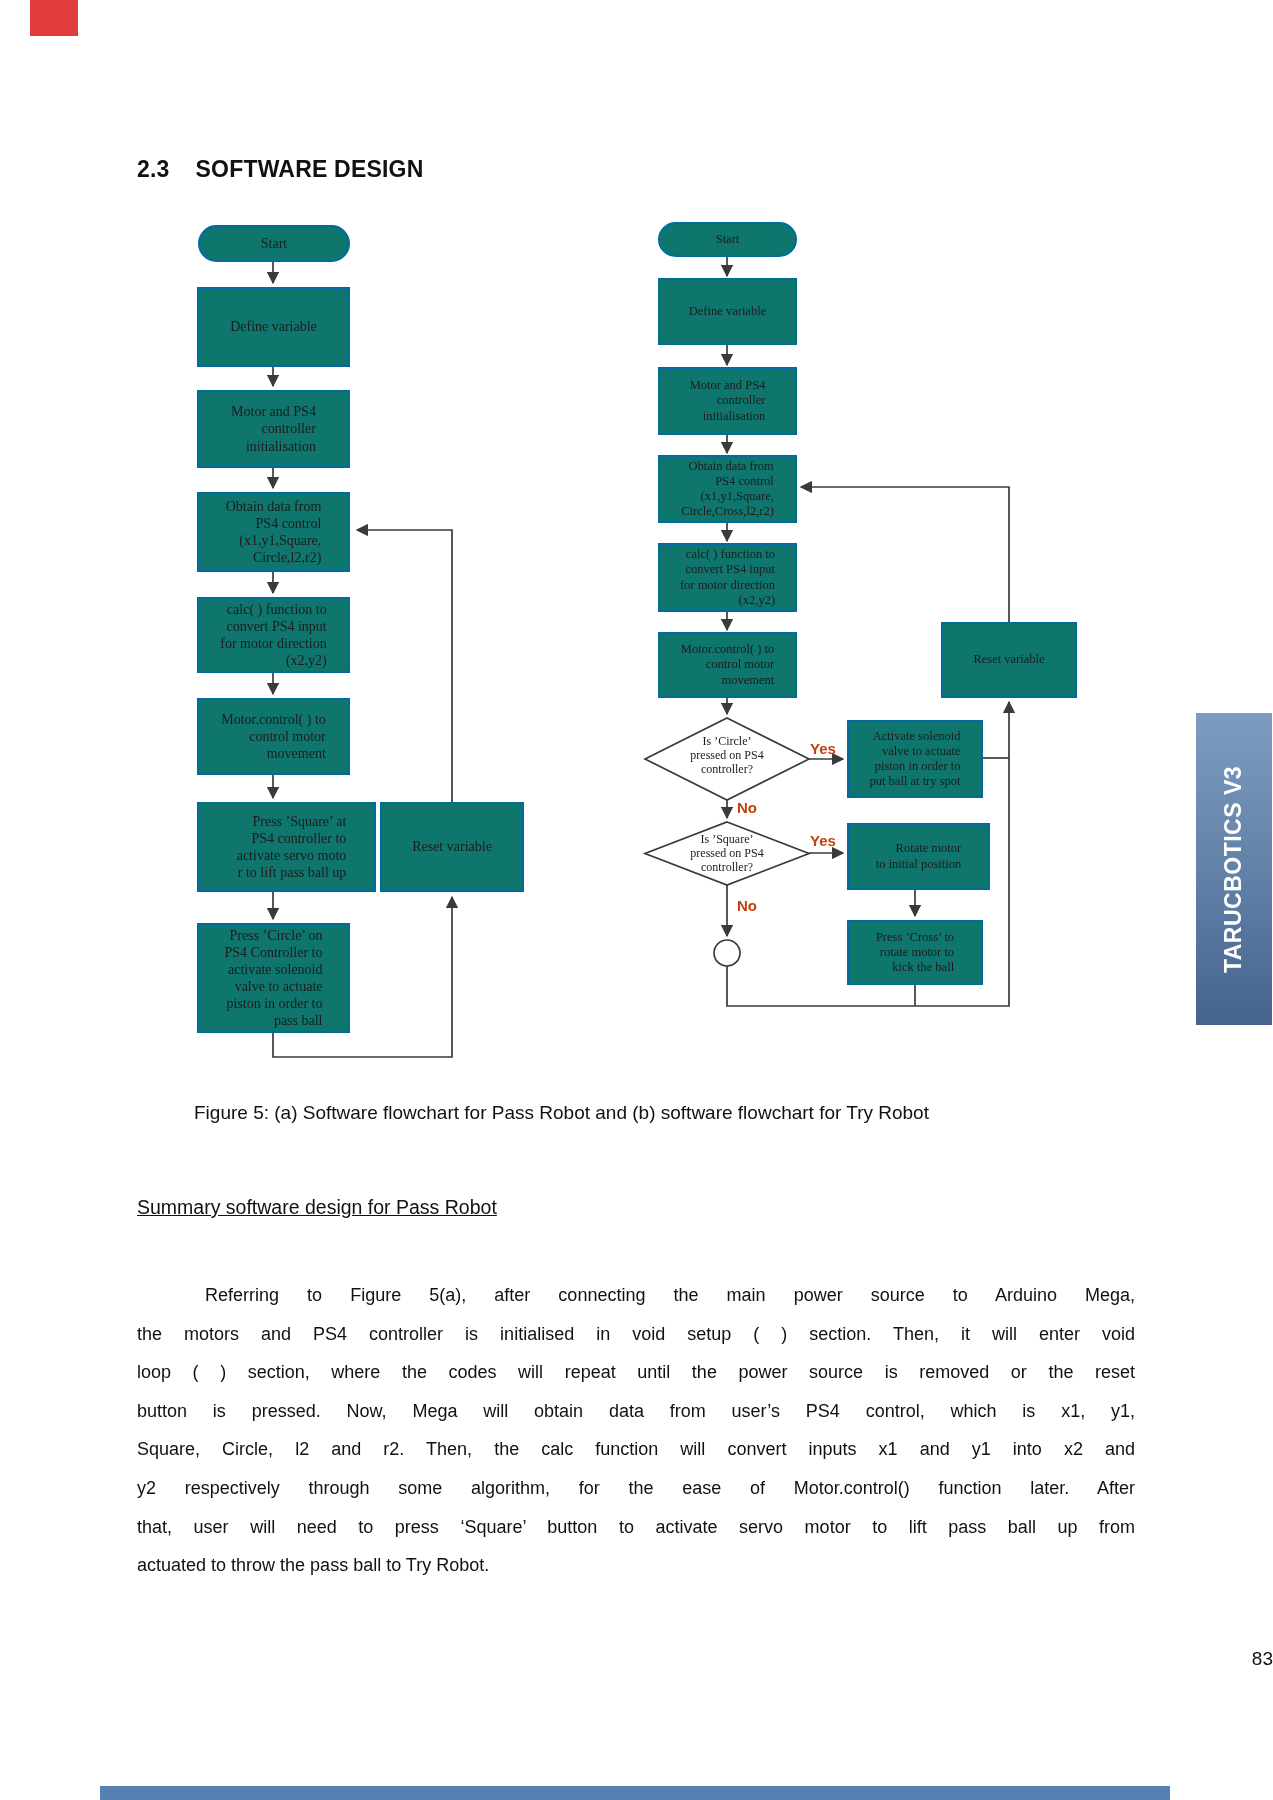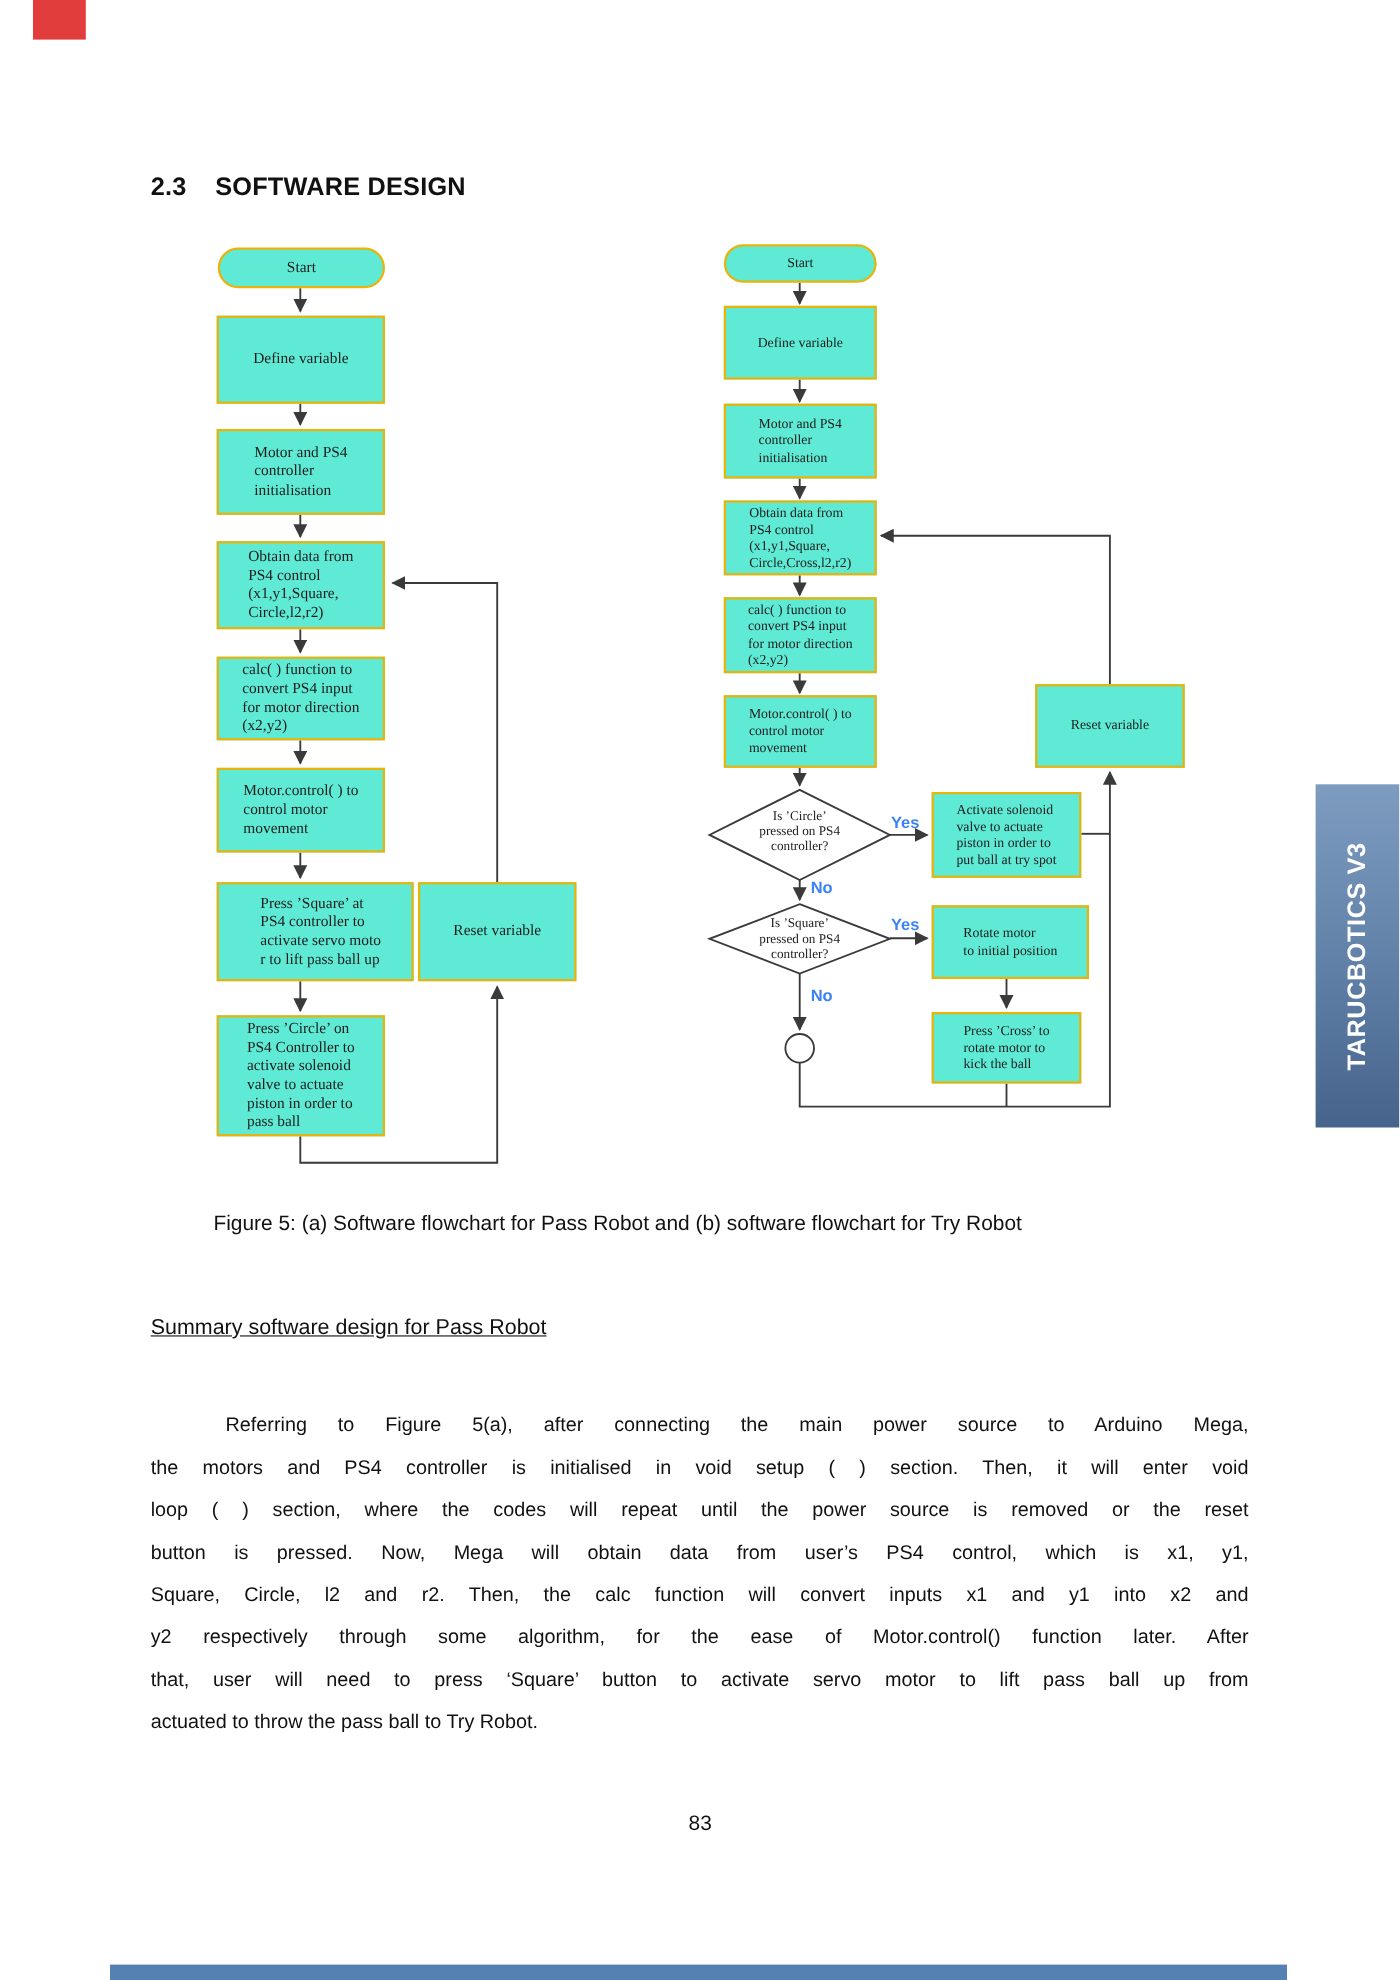--- a/index.html
+++ b/index.html
@@ -10,38 +10,38 @@
   .bottom-bar{position:absolute;left:100px;top:1786px;width:1070px;height:14px;background:#5480b2;}
   
   .sec-head{position:absolute;left:137px;top:156px;font-size:23px;font-weight:bold;letter-spacing:.2px;}
   .sec-head .num{margin-right:26px;}
   .caption{position:absolute;left:194px;top:1102px;font-size:19px;}
   .sum-head{position:absolute;left:137px;top:1196px;font-size:19.5px;text-decoration:underline;}
   .para{position:absolute;left:137px;top:1276px;width:998px;font-size:18px;}
   .pline{line-height:38.6px;text-align:justify;text-align-last:justify;white-space:nowrap;}
   .pline.first{text-indent:68px;}
   .pline.last{text-align-last:left;}
-  .pageno{position:absolute;left:0;top:1648px;width:1273px;text-align:center;font-size:19px;}
+  .pageno{position:absolute;left:0;top:1648px;width:1273px;text-align:right;font-size:19px;}
   
   .side-tab{position:absolute;left:1196px;top:713px;width:76px;height:312px;
             background:linear-gradient(180deg,#7e9cc0 0%,#5f7fa6 55%,#46638b 100%);
             display:flex;align-items:center;justify-content:center;}
   .side-tab span{transform:rotate(-90deg);white-space:nowrap;color:#fff;font-weight:bold;
                  font-size:23px;letter-spacing:.5px;}
   
   .fc-svg{position:absolute;left:0;top:0;width:1273px;height:1800px;}
-  .fc-box{position:absolute;box-sizing:border-box;border:2px solid #eab308;background:#5eead4;
-          display:flex;align-items:center;justify-content:center;text-align:left;
+  .fc-box{position:absolute;box-sizing:border-box;border:2px solid #0369a1;background:#0f766e;
+          display:flex;align-items:center;justify-content:center;text-align:right;
           font-family:"Liberation Serif",serif;white-space:pre-line;line-height:1.22;color:#1c1c1c;}
   .fs-l{font-size:14px;}
   .fs-r{font-size:12.5px;}
   .pill{border-radius:19px;}
   .d-text{position:absolute;text-align:center;font-family:"Liberation Serif",serif;
           font-size:12px;line-height:1.15;white-space:pre-line;color:#1c1c1c;}
-  .yn{position:absolute;font-size:15px;font-weight:bold;color:#3b82f6;}
+  .yn{position:absolute;font-size:15px;font-weight:bold;color:#c2410c;}
 </style>
 </head>
 <body>
 
 <div class="page">
 
   <div class="red-corner"></div>
   <div class="bottom-bar"></div>
 
   <div class="sec-head">

